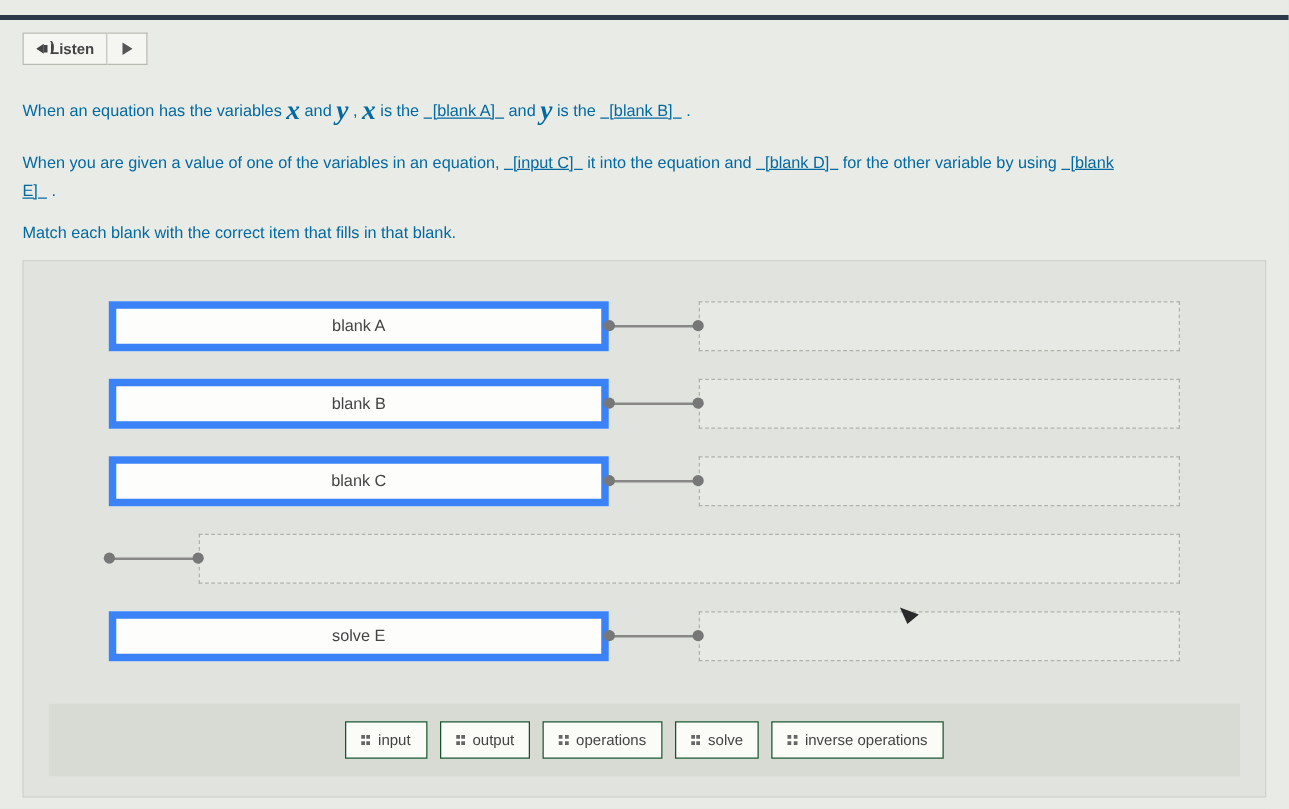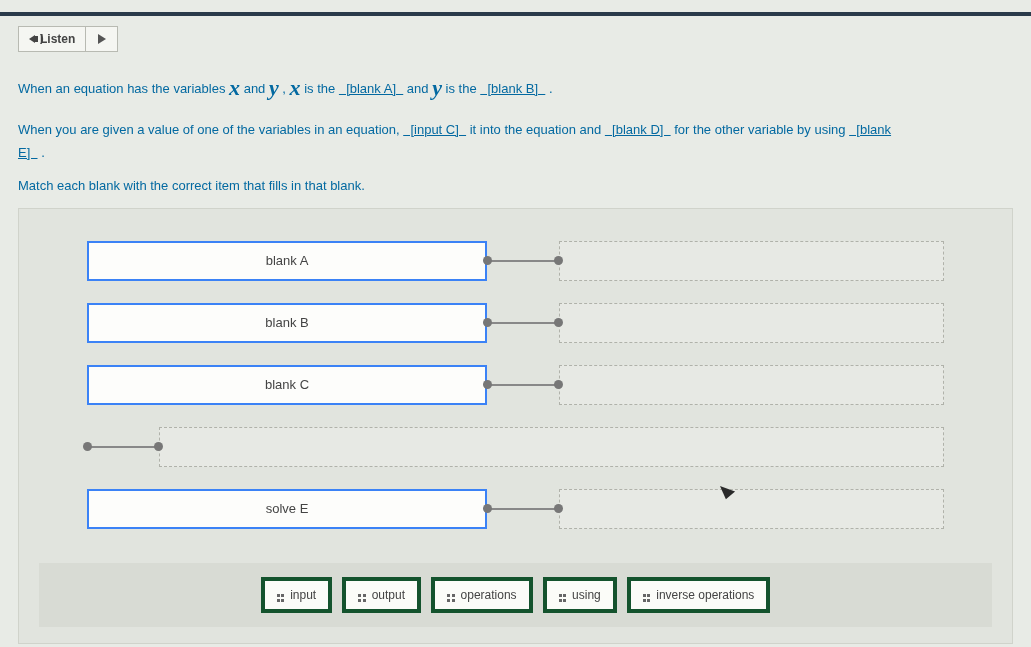--- a/index.html
+++ b/index.html
@@ -104,21 +104,21 @@
     .match-row {
       display: flex;
       align-items: center;
       gap: 0;
       height: 40px;
     }
     .slot-left {
       flex: 0 0 400px;
       height: 40px;
       background: #fdfdfb;
-      border: 2px solid #3b82f6;
+      border: 6px solid #3b82f6;
       display: flex;
       align-items: center;
       justify-content: center;
       font-size: 13px;
       color: #444;
     }
     .connector {
       flex: 0 0 72px;
       height: 2px;
       position: relative;
@@ -150,24 +150,24 @@
       margin-top: 14px;
       padding: 14px 8px;
       background: #d8dbd4;
       display: flex;
       align-items: center;
       justify-content: center;
       gap: 10px;
     }
     .answer-chip {
       background: #fbfcf8;
-      border: 4px solid #14532d;
+      border: 1px solid #14532d;
       padding: 7px 12px;
       display: flex;
-      align-items: flex-end;
+      align-items: center;
       gap: 6px;
       font-size: 12px;
       color: #444;
       cursor: grab;
     }
     .grip {
       display: grid;
       grid-template-columns: 3px 3px;
       grid-template-rows: 3px 3px;
       gap: 1.5px;
@@ -318,21 +318,21 @@
           </span>
         <span>operations</span>
       </div>
       <div class="answer-chip">
         <span class="grip">
             <span></span>
             <span></span>
             <span></span>
             <span></span>
           </span>
-        <span>using</span>
+        <span>solve</span>
       </div>
       <div class="answer-chip">
         <span class="grip">
             <span></span>
             <span></span>
             <span></span>
             <span></span>
           </span>
         <span>inverse operations</span>
       </div>

